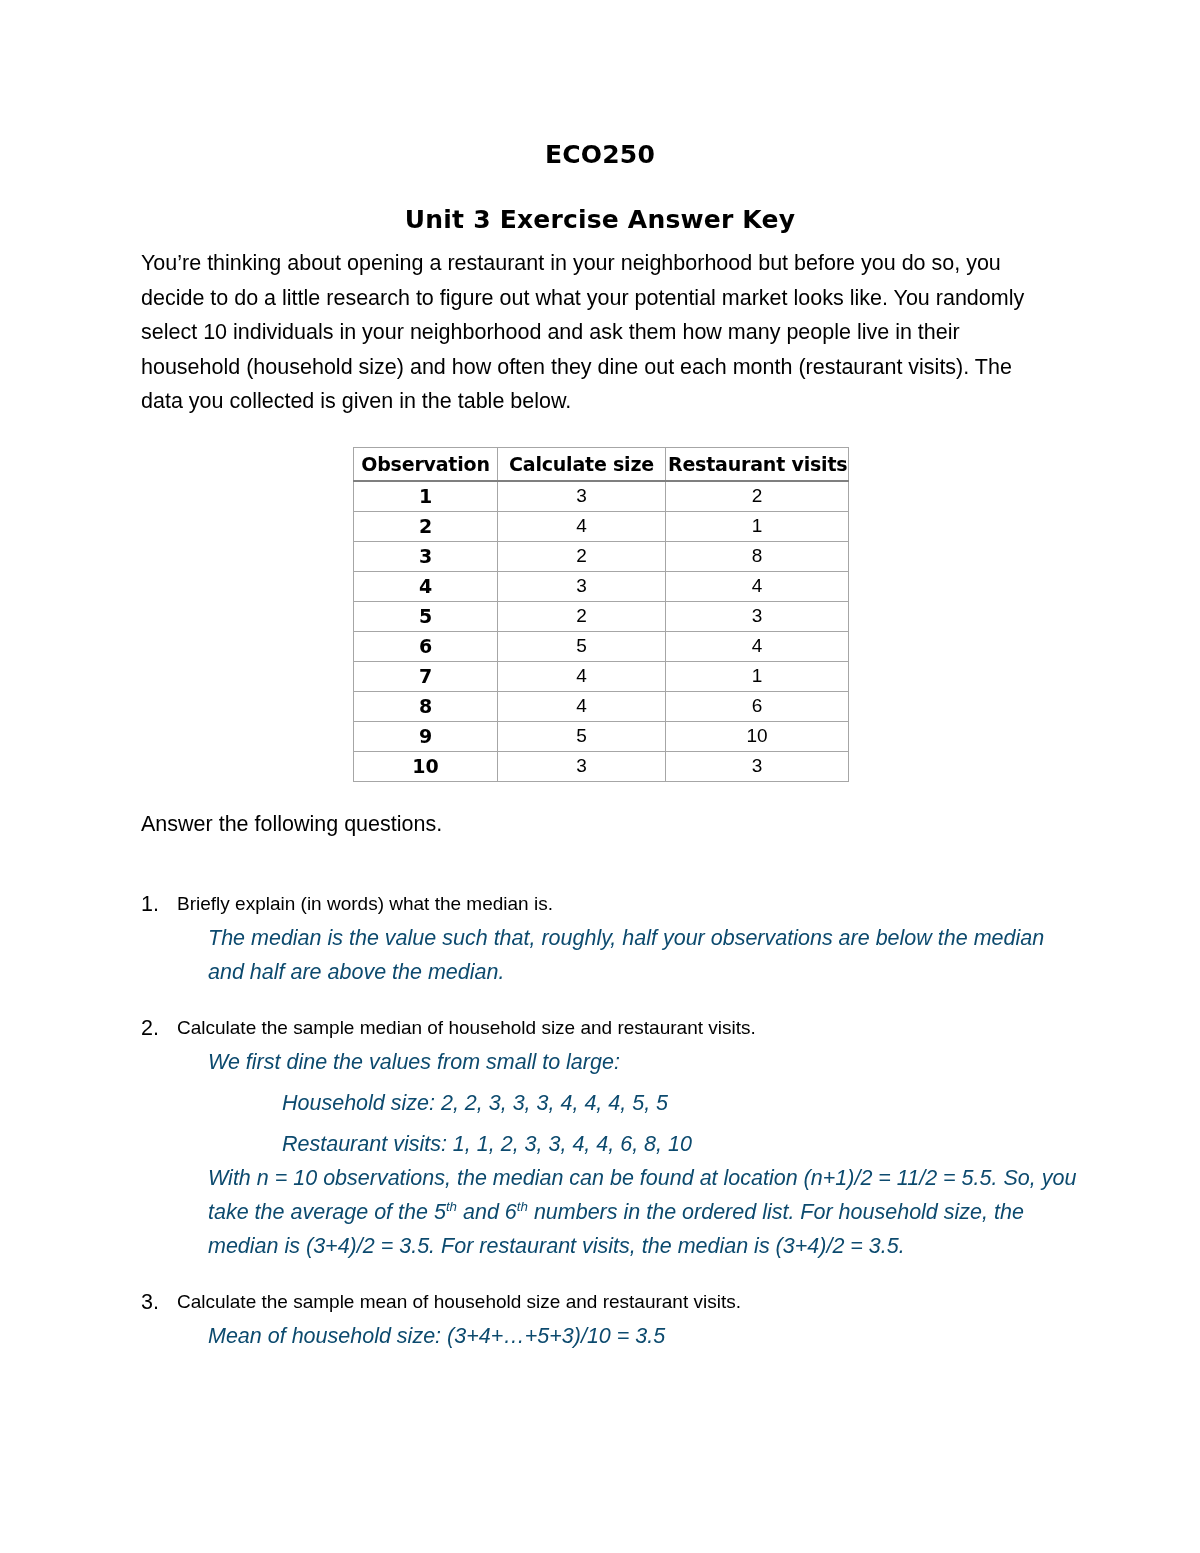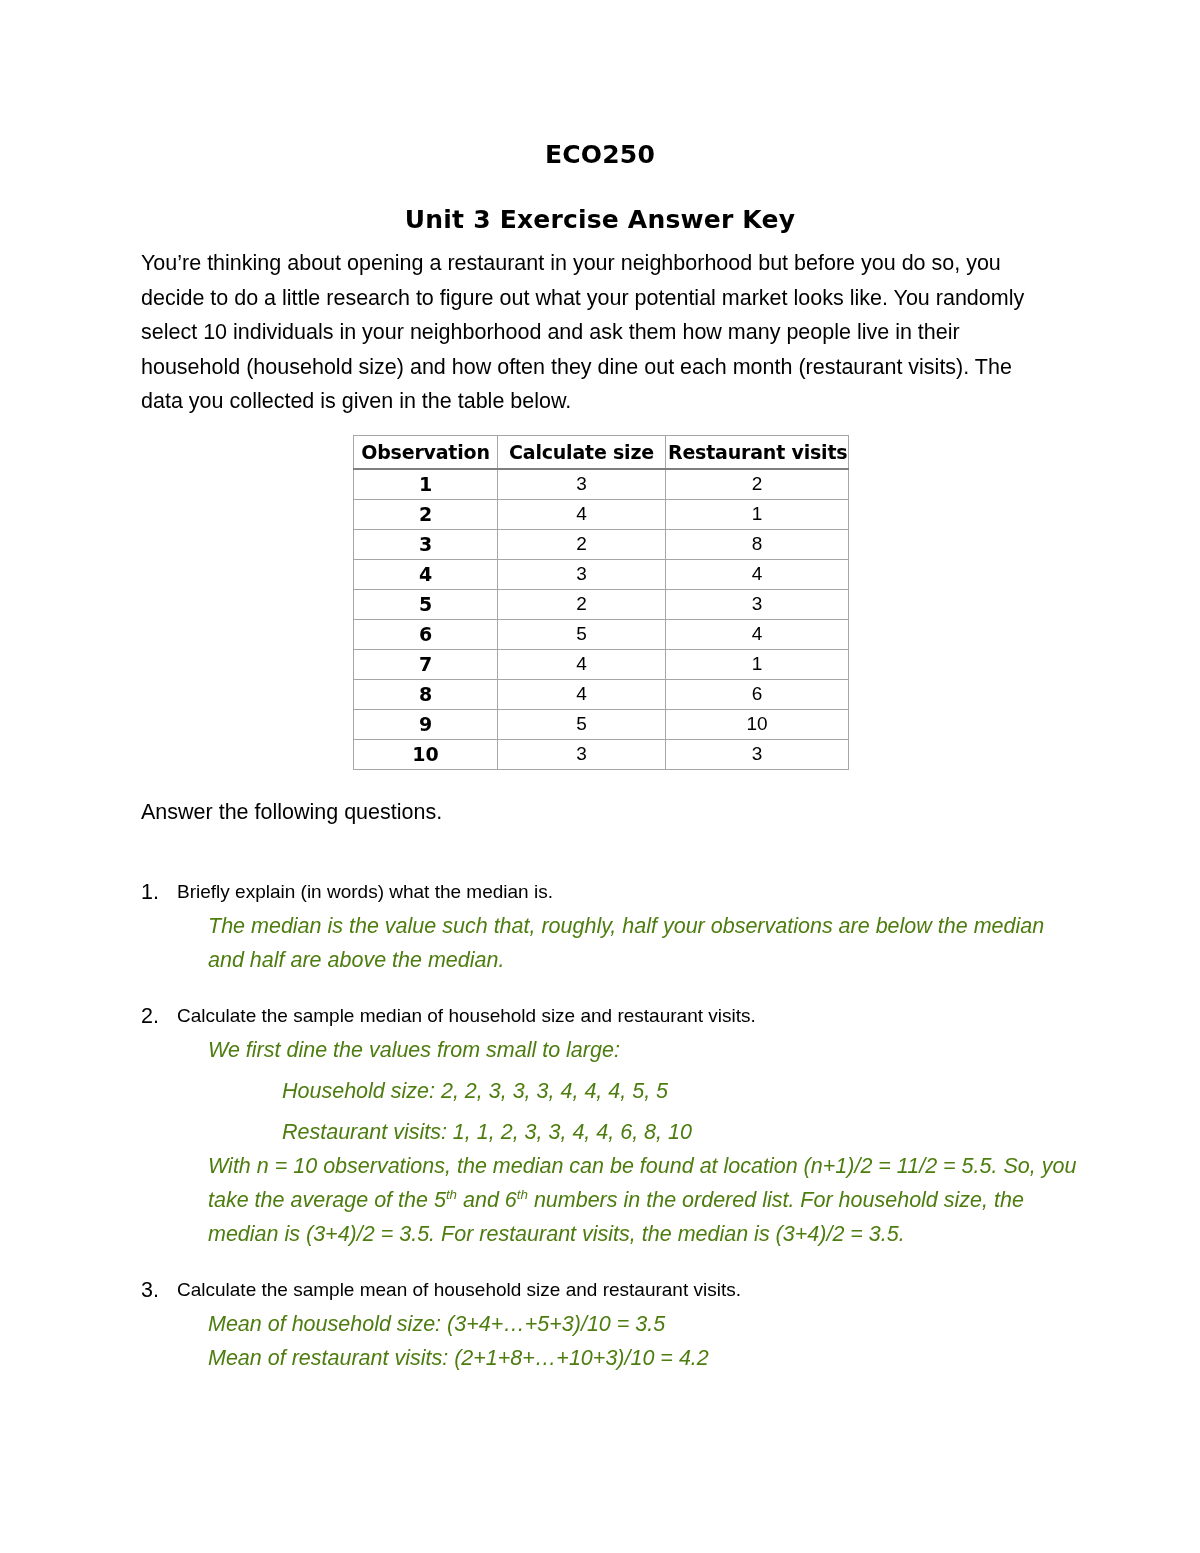--- a/index.html
+++ b/index.html
@@ -47,21 +47,21 @@
     text-align: left;
     font-family: "Liberation Sans", sans-serif;
     font-stretch: condensed;
   }
   .intro {
     margin-top: 10px;
   }
 
   
   .table-wrap {
-    margin-top: 16px;
+    margin-top: 28px;
     display: flex;
     justify-content: flex-start;
     padding-left: 353px;
   }
   table.data-table {
     border-collapse: collapse;
     width: 495px;
     table-layout: fixed;
     font-size: 19.5px;
   }
@@ -118,21 +118,21 @@
     top: 0;
     font-size: 21.5px;
     line-height: 34px;
   }
   .q-text {
     font-size: 19px;
     line-height: 34px;
     display: block;
   }
   .answer {
-    color: #4d7c0f;
+    color: #0c4a6e;
     font-style: italic;
     font-size: 21.5px;
     line-height: 34px;
     margin-left: 31px;
     display: block;
   }
   .answer.deeper {
     margin-left: 105px;
     margin-top: 7px;
   }
@@ -239,18 +239,17 @@
       <span class="answer">We first dine the values from small to large:</span>
       <span class="answer deeper">Household size: 2, 2, 3, 3, 3, 4, 4, 4, 5, 5</span>
       <span class="answer deeper">Restaurant visits: 1, 1, 2, 3, 3, 4, 4, 6, 8, 10</span>
       <span class="answer"><span>With n = 10 observations, the median can be found at location (n+1)/2 = 11/2 = 5.5. So, you take the average of the 5</span><sup>th</sup><span> and 6</span><sup>th</sup><span> numbers in the ordered list. For household size, the median is (3+4)/2 = 3.5. For restaurant visits, the median is (3+4)/2 = 3.5.</span></span>
     </li>
 
     <li>
       <span class="q-num">3.</span>
       <span class="q-text">Calculate the sample mean of household size and restaurant visits.</span>
       <span class="answer">Mean of household size: (3+4+…+5+3)/10 = 3.5</span>
-      <span class="answer">Mean of restaurant visits: (2+1+8+…+10+3)/10 = 4.2</span>
     </li>
 
   </ol>
 
 </div>
 
 </body></html>

